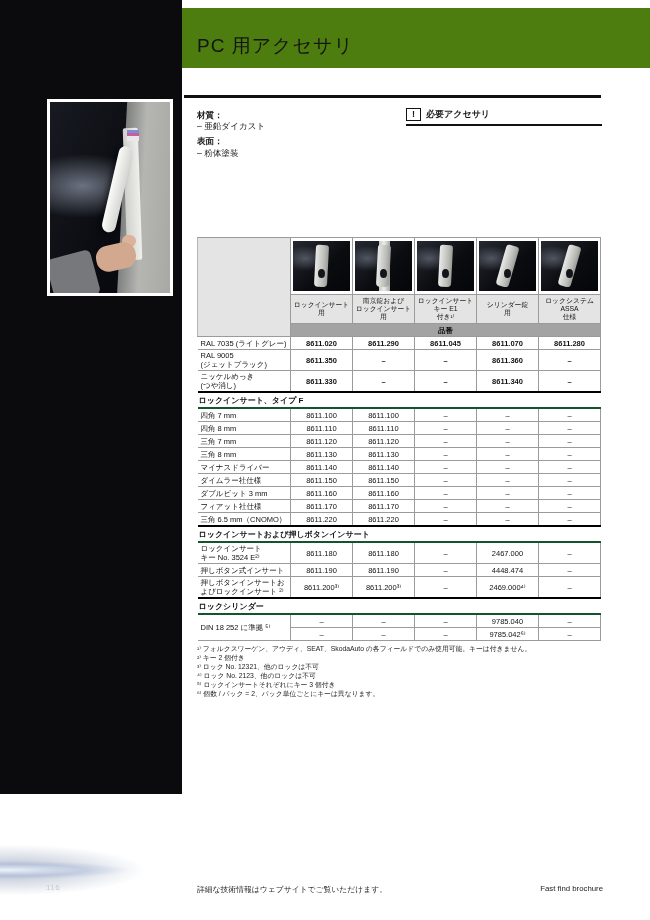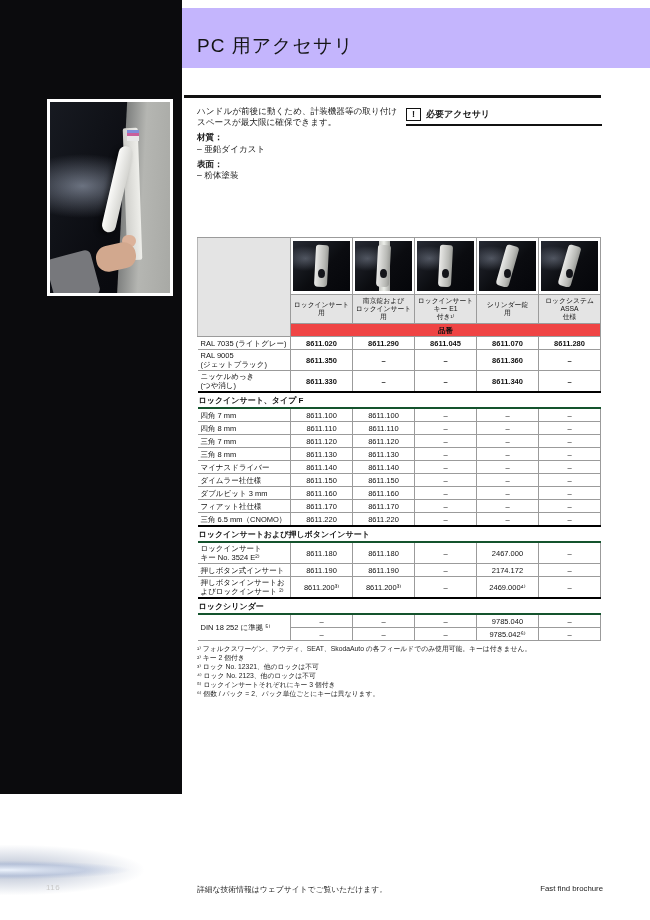--- a/index.html
+++ b/index.html
@@ -25,21 +25,21 @@
   .sticker{position:absolute;right:31px;top:28px;width:12px;height:11px;
     background:linear-gradient(180deg,#7f8dd8 0 30%,#c95f9a 30% 55%,#e8e8e8 55% 100%);}
   .handle-art{position:absolute;right:36px;top:46px;width:14px;height:88px;border-radius:7px;
     transform:rotate(13deg);transform-origin:top right;box-shadow:-3px 3px 5px rgba(0,0,0,.45);
     background:linear-gradient(90deg,#fbfbf9,#d5d5d1);}
   .fist{position:absolute;left:46px;top:142px;width:40px;height:26px;border-radius:12px;background:#d2a88e;transform:rotate(-12deg);}
   .thumb{position:absolute;left:72px;top:133px;width:14px;height:12px;border-radius:6px;background:#dcb29a;}
   .sleeve{position:absolute;left:0px;top:152px;width:46px;height:46px;border-radius:6px;background:#77787c;transform:rotate(-15deg);}
   .page-number{position:absolute;left:46px;top:883px;font-size:8px;color:#c9c9c9;letter-spacing:.5px;}
   
-  .header-band{position:absolute;left:182px;top:8px;width:468px;height:60px;background:#c4b5fd;}
+  .header-band{position:absolute;left:182px;top:8px;width:468px;height:60px;background:#4d7c0f;}
   .header-title{position:absolute;left:15px;bottom:9px;font-size:19px;letter-spacing:1px;color:#141414;}
   .title-rule{position:absolute;left:184px;top:95px;width:417px;height:3px;background:#111;}
   
   .intro-left{position:absolute;left:197px;top:106px;width:202px;font-size:8.6px;line-height:1.3;}
   .intro-left h2{margin:0 0 2px 0;font-size:13px;line-height:1.1;}
   .intro-left p{margin:0;}
   .b{font-weight:bold;margin-top:4px !important;}
   .intro-right{position:absolute;left:406px;top:108px;width:196px;font-size:8.6px;line-height:1.3;}
   .acc-head{display:flex;align-items:center;gap:5px;padding-bottom:3px;border-bottom:2px solid #111;}
   .warn-icon{display:inline-block;width:13px;height:11px;border:1.5px solid #111;font-weight:bold;
@@ -59,21 +59,21 @@
     background:linear-gradient(135deg,#262a33 0%,#0b0c10 55%,#05060a 100%);}
   .pimg i{display:block;position:absolute;}
   .pbeam{left:0;top:0;right:0;bottom:0;background:radial-gradient(ellipse 30px 18px at 22% 35%,rgba(185,195,215,.35),rgba(0,0,0,0) 70%);}
   .phandle{left:50%;top:4px;width:13px;height:42px;margin-left:-7px;border-radius:3px 3px 4px 4px;
     background:linear-gradient(90deg,#eaeae8,#b9bab6 70%,#9a9b97);transform:rotate(3deg);}
   .phole{left:50%;top:28px;width:7px;height:9px;margin-left:-4px;background:#14151a;border-radius:50%;}
   .pimg.frame::before{content:"";position:absolute;left:42%;top:0;width:11px;height:100%;
     background:linear-gradient(90deg,#c6c7c3,#eceee9 45%,#a7a8a4);}
   .img-cell:nth-child(5) .phandle,.img-cell:nth-child(6) .phandle{transform:rotate(16deg);}
   .col-label{background:#e4e4e4;text-align:center;font-size:6.8px;white-space:pre-line;padding:2px 0;height:24px;}
-  .part-hdr{background:#ef4444;text-align:center;font-weight:bold;height:10px;}
+  .part-hdr{background:#a3a3a3;text-align:center;font-weight:bold;height:10px;}
   .row-label{text-align:left;white-space:pre-line;padding-left:3px;margin-left:32px;}
   .val{text-align:center;}
   tr.boldvals .val{font-weight:bold;}
   tr.data-row td{height:10px;}
   .section-td{border-left:none;border-right:none;border-top:2px solid #000;border-bottom:2px solid #14532d;
     font-weight:bold;font-size:8px;padding:2px 0 2px 1px;background:#fff;height:10px;}
   
   .footnotes{margin-top:4px;font-size:6.8px;line-height:1.3;color:#222;}
   
   .footer-center{position:absolute;left:197px;top:884px;font-size:7.8px;color:#222;}
@@ -99,21 +99,20 @@
   </div>
   <div class="page-number">116</div>
 </div>
 
 <div class="header-band">
   <span class="header-title">PC 用アクセサリ</span>
 </div>
 <div class="title-rule"></div>
 
 <div class="intro-left">
-  <p>ハンドルが前後に動くため、計装機器等の取り付けスペースが最大限に確保できます。</p>
   <p class="b">材質：</p>
   <p>–  亜鉛ダイカスト</p>
   <p class="b">表面：</p>
   <p>–  粉体塗装</p>
 </div>
 
 <div class="intro-right">
   <div class="acc-head">
     <span class="warn-icon">!</span>
     <span class="acc-title">必要アクセサリ</span>
@@ -298,21 +297,21 @@
           <td class="val">8611.180</td>
           <td class="val">–</td>
           <td class="val">2467.000</td>
           <td class="val">–</td>
         </tr>
         <tr class="data-row">
           <td class="row-label">押しボタン式インサート</td>
           <td class="val">8611.190</td>
           <td class="val">8611.190</td>
           <td class="val">–</td>
-          <td class="val">2174.172</td>
+          <td class="val">4448.474</td>
           <td class="val">–</td>
         </tr>
         <tr class="data-row">
           <td class="row-label">押しボタンインサートお
 よびロックインサート ²⁾</td>
           <td class="val">8611.200³⁾</td>
           <td class="val">8611.200³⁾</td>
           <td class="val">–</td>
           <td class="val">2469.000⁴⁾</td>
           <td class="val">–</td>

